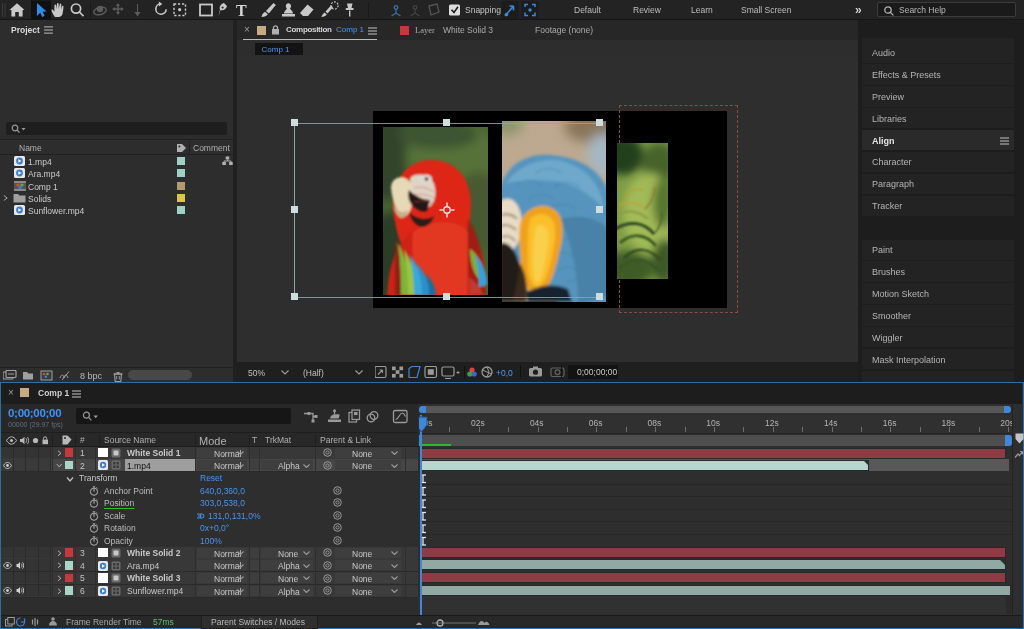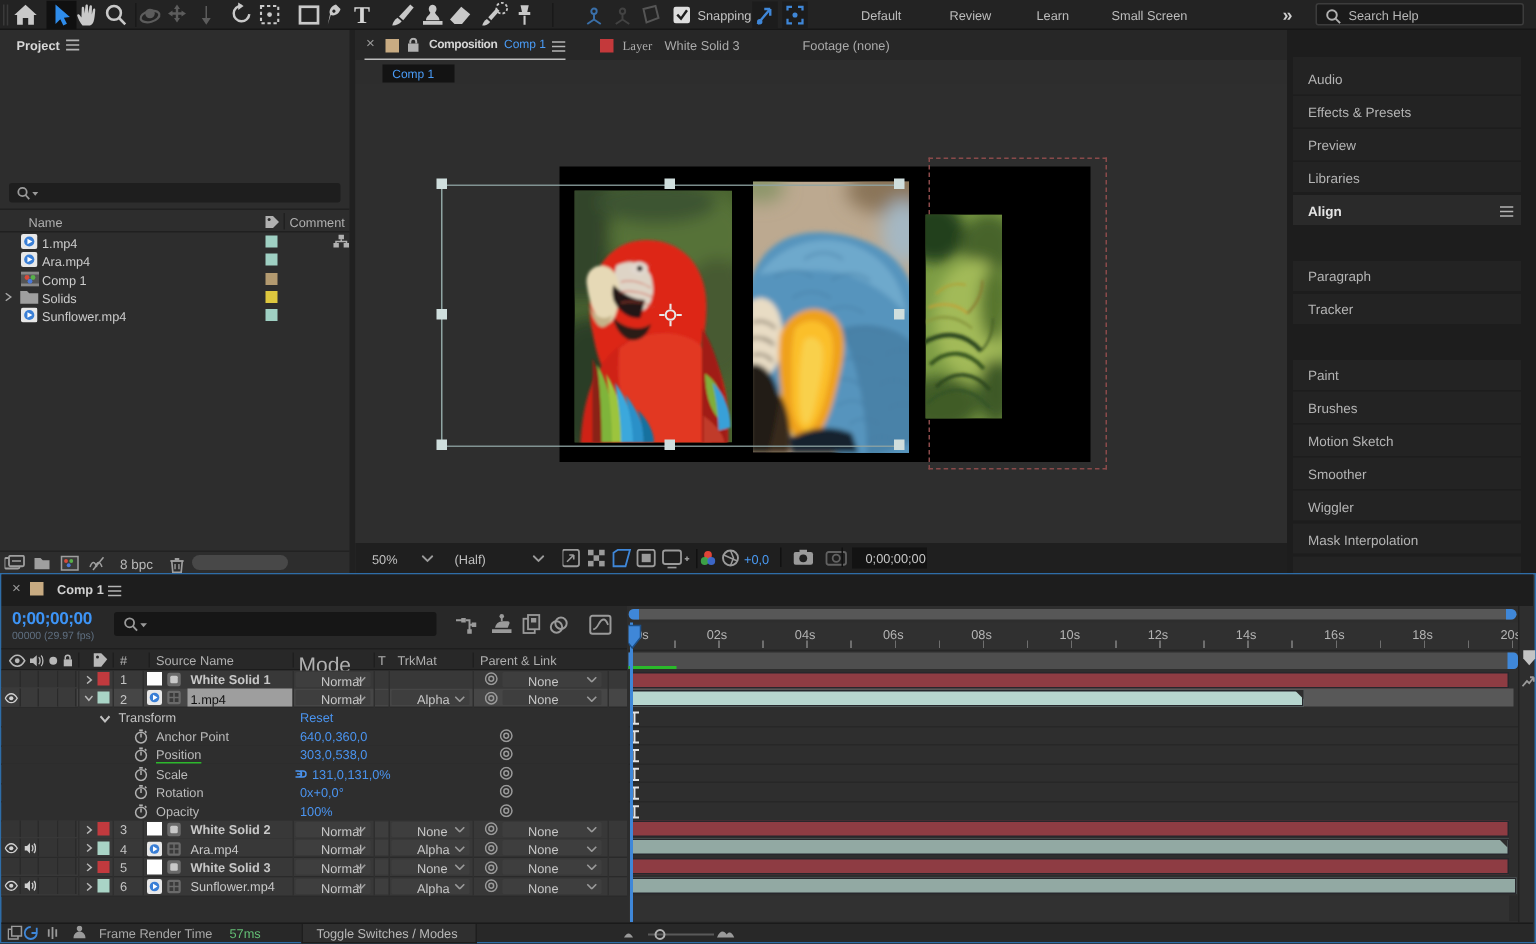--- a/index.html
+++ b/index.html
@@ -513,20 +513,23 @@
     <div class="ph" style="top:110px;background:#2a2a2a;">
         <div class="t" style="color:#e4e4e4;font-weight:bold;">Align</div>
       <svg style="position:absolute;left:138px;top:7px" width="9" height="8" viewBox="0 0 9 8">
           <g stroke="#b4b4b4" stroke-width="1.1">
             <line x1="0" y1="1" x2="9" y2="1"></line>
             <line x1="0" y1="4" x2="9" y2="4"></line>
             <line x1="0" y1="7" x2="9" y2="7"></line>
           </g>
         </svg>
     </div>
+    <div class="ph" style="top:131.9px;">
+        <div class="t">Character</div>
+      </div>
     <div class="ph" style="top:153.8px;">
         <div class="t">Paragraph</div>
       </div>
     <div class="ph" style="top:175.7px;">
         <div class="t">Tracker</div>
       </div>
     <div class="ph" style="top:219.5px;">
         <div class="t">Paint</div>
       </div>
     <div class="ph" style="top:241.4px;">
@@ -609,21 +612,21 @@
       <div class="abs" style="left:51px;top:2px;width:1px;height:10px;background:#1e1e1e;"></div>
       <svg class="abs" style="left:61px;top:2.5px" width="10" height="10" viewBox="0 0 10 10">
           <path d="M0.5 0.5 L5.5 0.5 L9.5 4.5 L5.5 9.5 L0.5 9.5 Z" fill="#b8b8b8"></path>
           <circle cx="3" cy="3" r="1" fill="#2a2a2a"></circle>
         </svg>
       <div class="abs" style="left:74px;top:2px;width:1px;height:10px;background:#1e1e1e;"></div>
       <div class="abs txt" style="left:79px;top:2.5px;font-size:8.5px;color:#b0b0b0;">#</div>
       <div class="abs" style="left:98px;top:2px;width:1px;height:10px;background:#1e1e1e;"></div>
       <div class="abs txt" style="left:103px;top:2.5px;font-size:8.5px;color:#b0b0b0;">Source Name</div>
       <div class="abs" style="left:194px;top:2px;width:1px;height:10px;background:#1e1e1e;"></div>
-      <div class="abs txt" style="left:198px;top:2.5px;font-size:14px;color:#b0b0b0;">Mode</div>
+      <div class="abs txt" style="left:198px;top:2.5px;font-size:11px;color:#b0b0b0;">Mode</div>
       <div class="abs" style="left:248px;top:2px;width:1px;height:10px;background:#1e1e1e;"></div>
       <div class="abs txt" style="left:251px;top:2.5px;font-size:8.5px;color:#b0b0b0;">T</div>
       <div class="abs txt" style="left:264px;top:2.5px;font-size:8.5px;color:#b0b0b0;">TrkMat</div>
       <div class="abs" style="left:314px;top:2px;width:1px;height:10px;background:#1e1e1e;"></div>
       <div class="abs txt" style="left:319px;top:2.5px;font-size:8.5px;color:#b0b0b0;">Parent &amp; Link</div>
     </div>
 
     <style>
       .lrow{position:absolute;left:0;width:417px;height:12.1px;background:#383838;border-bottom:0.5px solid #2a2a2a;}
       .avc{position:absolute;top:0;width:11.5px;height:11.6px;background:#343434;border-right:1px solid #2a2a2a;}
@@ -1105,21 +1108,21 @@
       <svg class="abs" style="left:4px;top:1.5px" width="56" height="10" viewBox="0 0 56 10">
         <rect x="0.5" y="2.5" width="6.5" height="6.5" fill="none" stroke="#9a9a9a" stroke-width="1"></rect>
         <rect x="2.8" y="0.5" width="6.5" height="6.5" fill="#282828" stroke="#9a9a9a" stroke-width="1"></rect>
         <path d="M15.5 1 A4 4 0 1 0 19.5 5 M19.5 1.5 L19.5 5 L16 5" stroke="#3f87d8" stroke-width="1.2" fill="none"></path>
         <path d="M30 1 L30 9 M27.5 2.5 L27.5 7.5 M32.5 2.5 L32.5 7.5" stroke="#9a9a9a" stroke-width="1.2"></path>
         <path d="M44 8.5 C44 5.5 46 4 48 4 C50 4 52 5.5 52 8.5 Z M48 3.8 A1.8 1.8 0 1 0 48 0.2 A1.8 1.8 0 0 0 48 3.8" fill="#9a9a9a"></path>
       </svg>
       <div class="abs txt" style="left:65px;top:1.5px;font-size:8.5px;color:#a8a8a8;">Frame Render Time</div>
       <div class="abs txt" style="left:152px;top:1.5px;font-size:8.5px;color:#63be74;">57ms</div>
       <div class="abs" style="left:200px;top:0;width:115px;height:12px;background:#2f2f2f;border:1px solid #1e1e1e;border-top:none;">
-        <div class="abs txt" style="left:9px;top:1px;font-size:8.5px;color:#b8b8b8;">Toggle Switches / Modes</div>
+        <div class="abs txt" style="left:9px;top:1px;font-size:8.5px;color:#b8b8b8;">Parent Switches / Modes</div>
       </div>
       <svg class="abs" style="left:415px;top:2px" width="80" height="9" viewBox="0 0 80 9">
         <path d="M0 7 C2 3.5 4 3.5 6 7 Z" fill="#9a9a9a"></path>
         <line x1="16" y1="5" x2="60" y2="5" stroke="#5a5a5a" stroke-width="1.4"></line>
         <circle cx="24" cy="5" r="3" fill="none" stroke="#b0b0b0" stroke-width="1.3"></circle>
         <path d="M62 7 C64 2 66.5 2 68.5 5 C70 2.8 72 3.5 73.5 7 Z" fill="#9a9a9a"></path>
       </svg>
     </div>
   </div>
 

